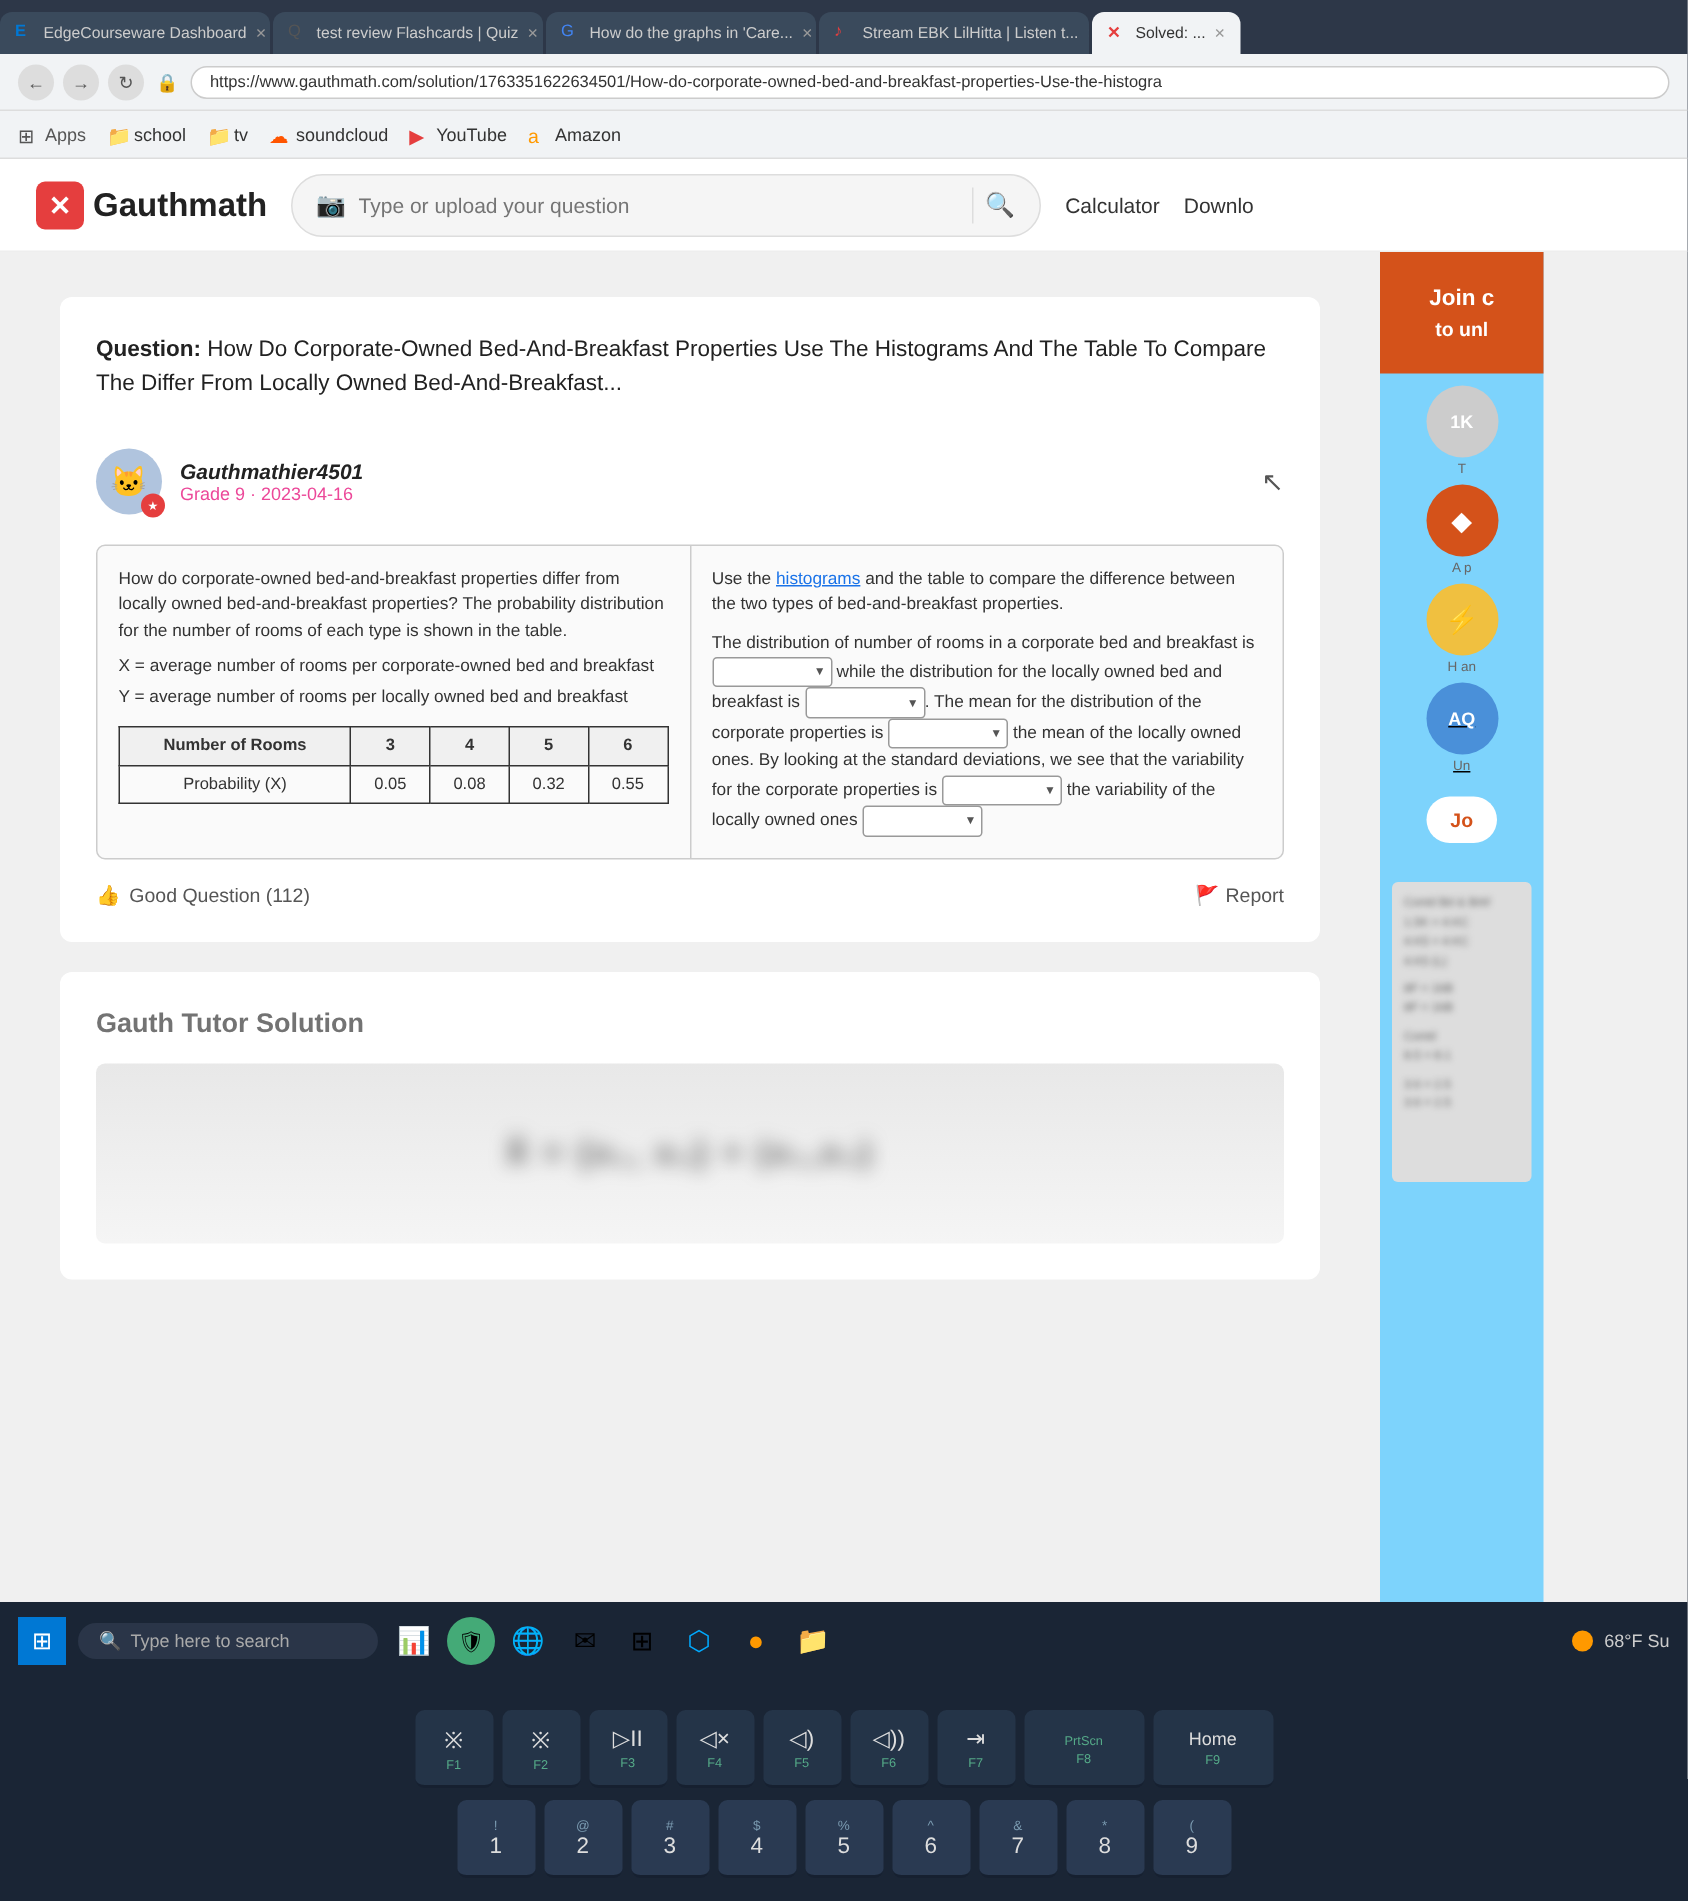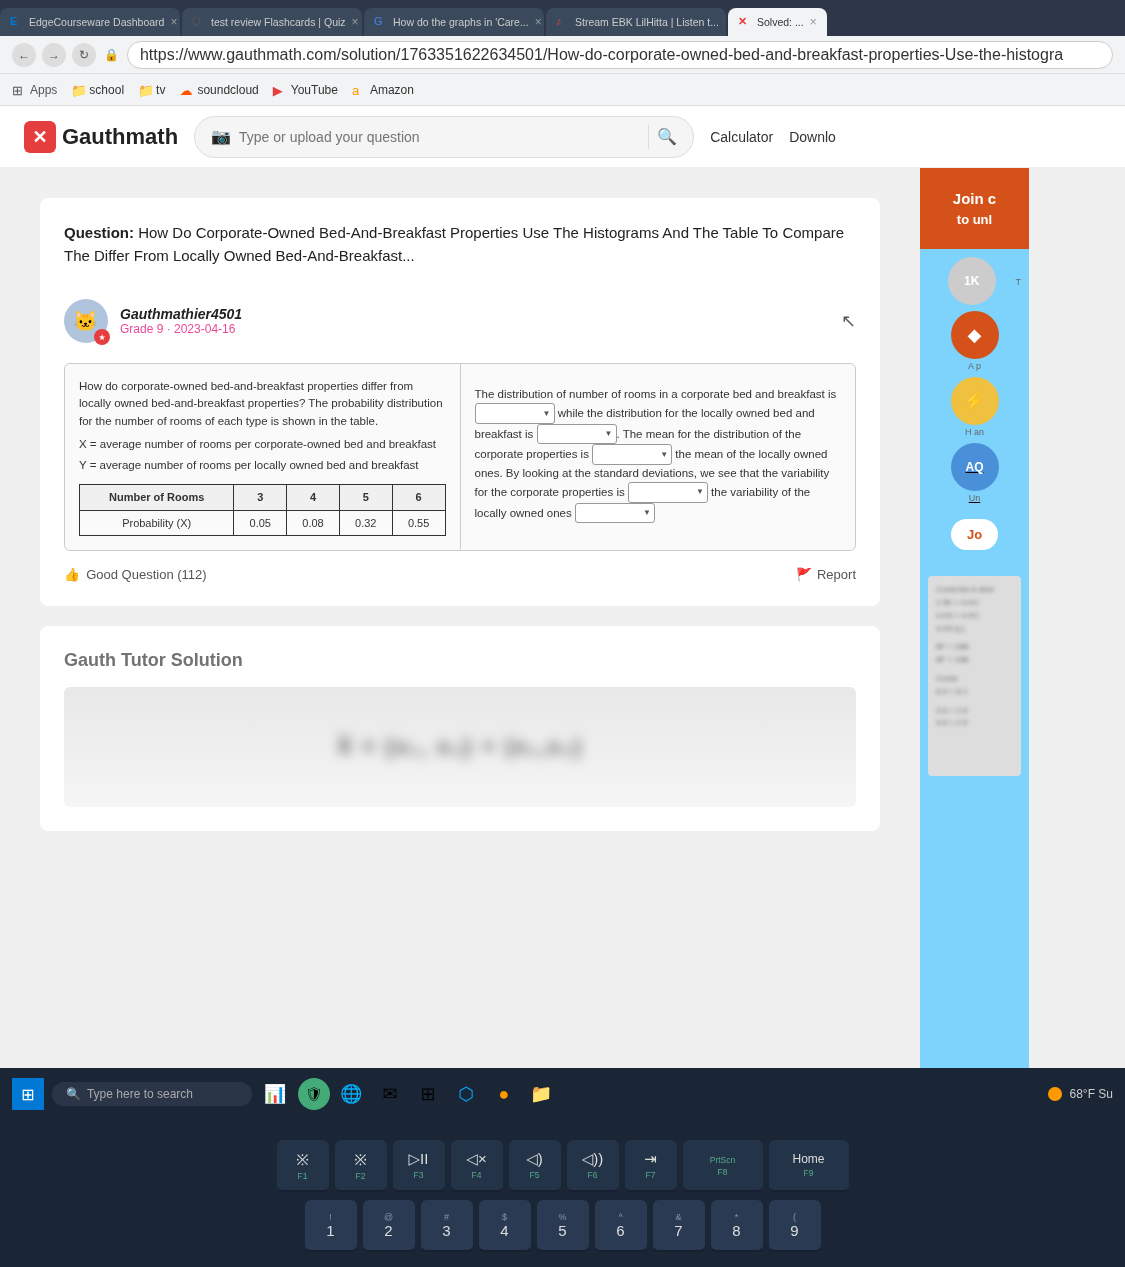--- a/index.html
+++ b/index.html
@@ -77,21 +77,21 @@
       align-items: center;
       justify-content: center;
       color: #555;
     }
     .address-input {
       flex: 1;
       background: white;
       border: 1px solid #ccc;
       border-radius: 16px;
       padding: 4px 12px;
-      font-size: 16px;
+      font-size: 11px;
       color: #333;
     }
     .lock-icon {
       font-size: 12px;
       color: #555;
     }
 
     .bookmarks-bar {
       background: #f1f3f5;
       display: flex;
@@ -680,20 +680,21 @@
                 <td>Probability (X)</td>
                 <td>0.05</td>
                 <td>0.08</td>
                 <td>0.32</td>
                 <td>0.55</td>
               </tr>
             </tbody>
           </table>
         </div>
         <div class="q-right">
+          <p>Use the <a href="#" style="color:#1a73e8;text-decoration:underline;">histograms</a> and the table to compare the difference between the two types of bed-and-breakfast properties.</p>
           <p style="margin-top:8px;">
             The distribution of number of rooms in a corporate bed and breakfast is
             <span class="dropdown-inline">&nbsp;&nbsp;&nbsp;&nbsp;&nbsp;&nbsp;&nbsp;</span>
             while the distribution for the locally owned bed and breakfast is
             <span class="dropdown-inline">&nbsp;&nbsp;&nbsp;&nbsp;&nbsp;&nbsp;&nbsp;</span>.
             The mean for the distribution of the corporate properties is
             <span class="dropdown-inline">&nbsp;&nbsp;&nbsp;&nbsp;&nbsp;&nbsp;&nbsp;</span>
             the mean of the locally owned ones. By looking at the standard deviations, we see that the variability for the corporate properties is
             <span class="dropdown-inline">&nbsp;&nbsp;&nbsp;&nbsp;&nbsp;&nbsp;&nbsp;</span>
             the variability of the locally owned ones
@@ -725,21 +726,21 @@
 
   </div>
 
   <div class="right-sidebar">
     <div class="join-panel">
       <div style="font-size:15px;font-weight:bold;">Join c</div>
       <div style="font-size:13px;margin-top:2px;">to unl</div>
     </div>
 
     <div class="sidebar-icons">
-      <div style="display:flex;align-items:center;">
+      <div style="display:flex;flex-direction:column;align-items:center;">
         <button class="sidebar-icon-btn sb-gray" style="font-size:12px;font-weight:bold;">1K</button>
         <span class="sb-label">T</span>
       </div>
       <div style="display:flex;flex-direction:column;align-items:center;">
         <button class="sidebar-icon-btn sb-orange">◆</button>
         <span class="sb-label">A p</span>
       </div>
       <div style="display:flex;flex-direction:column;align-items:center;">
         <button class="sidebar-icon-btn sb-yellow">⚡</button>
         <span class="sb-label">H an</span>

